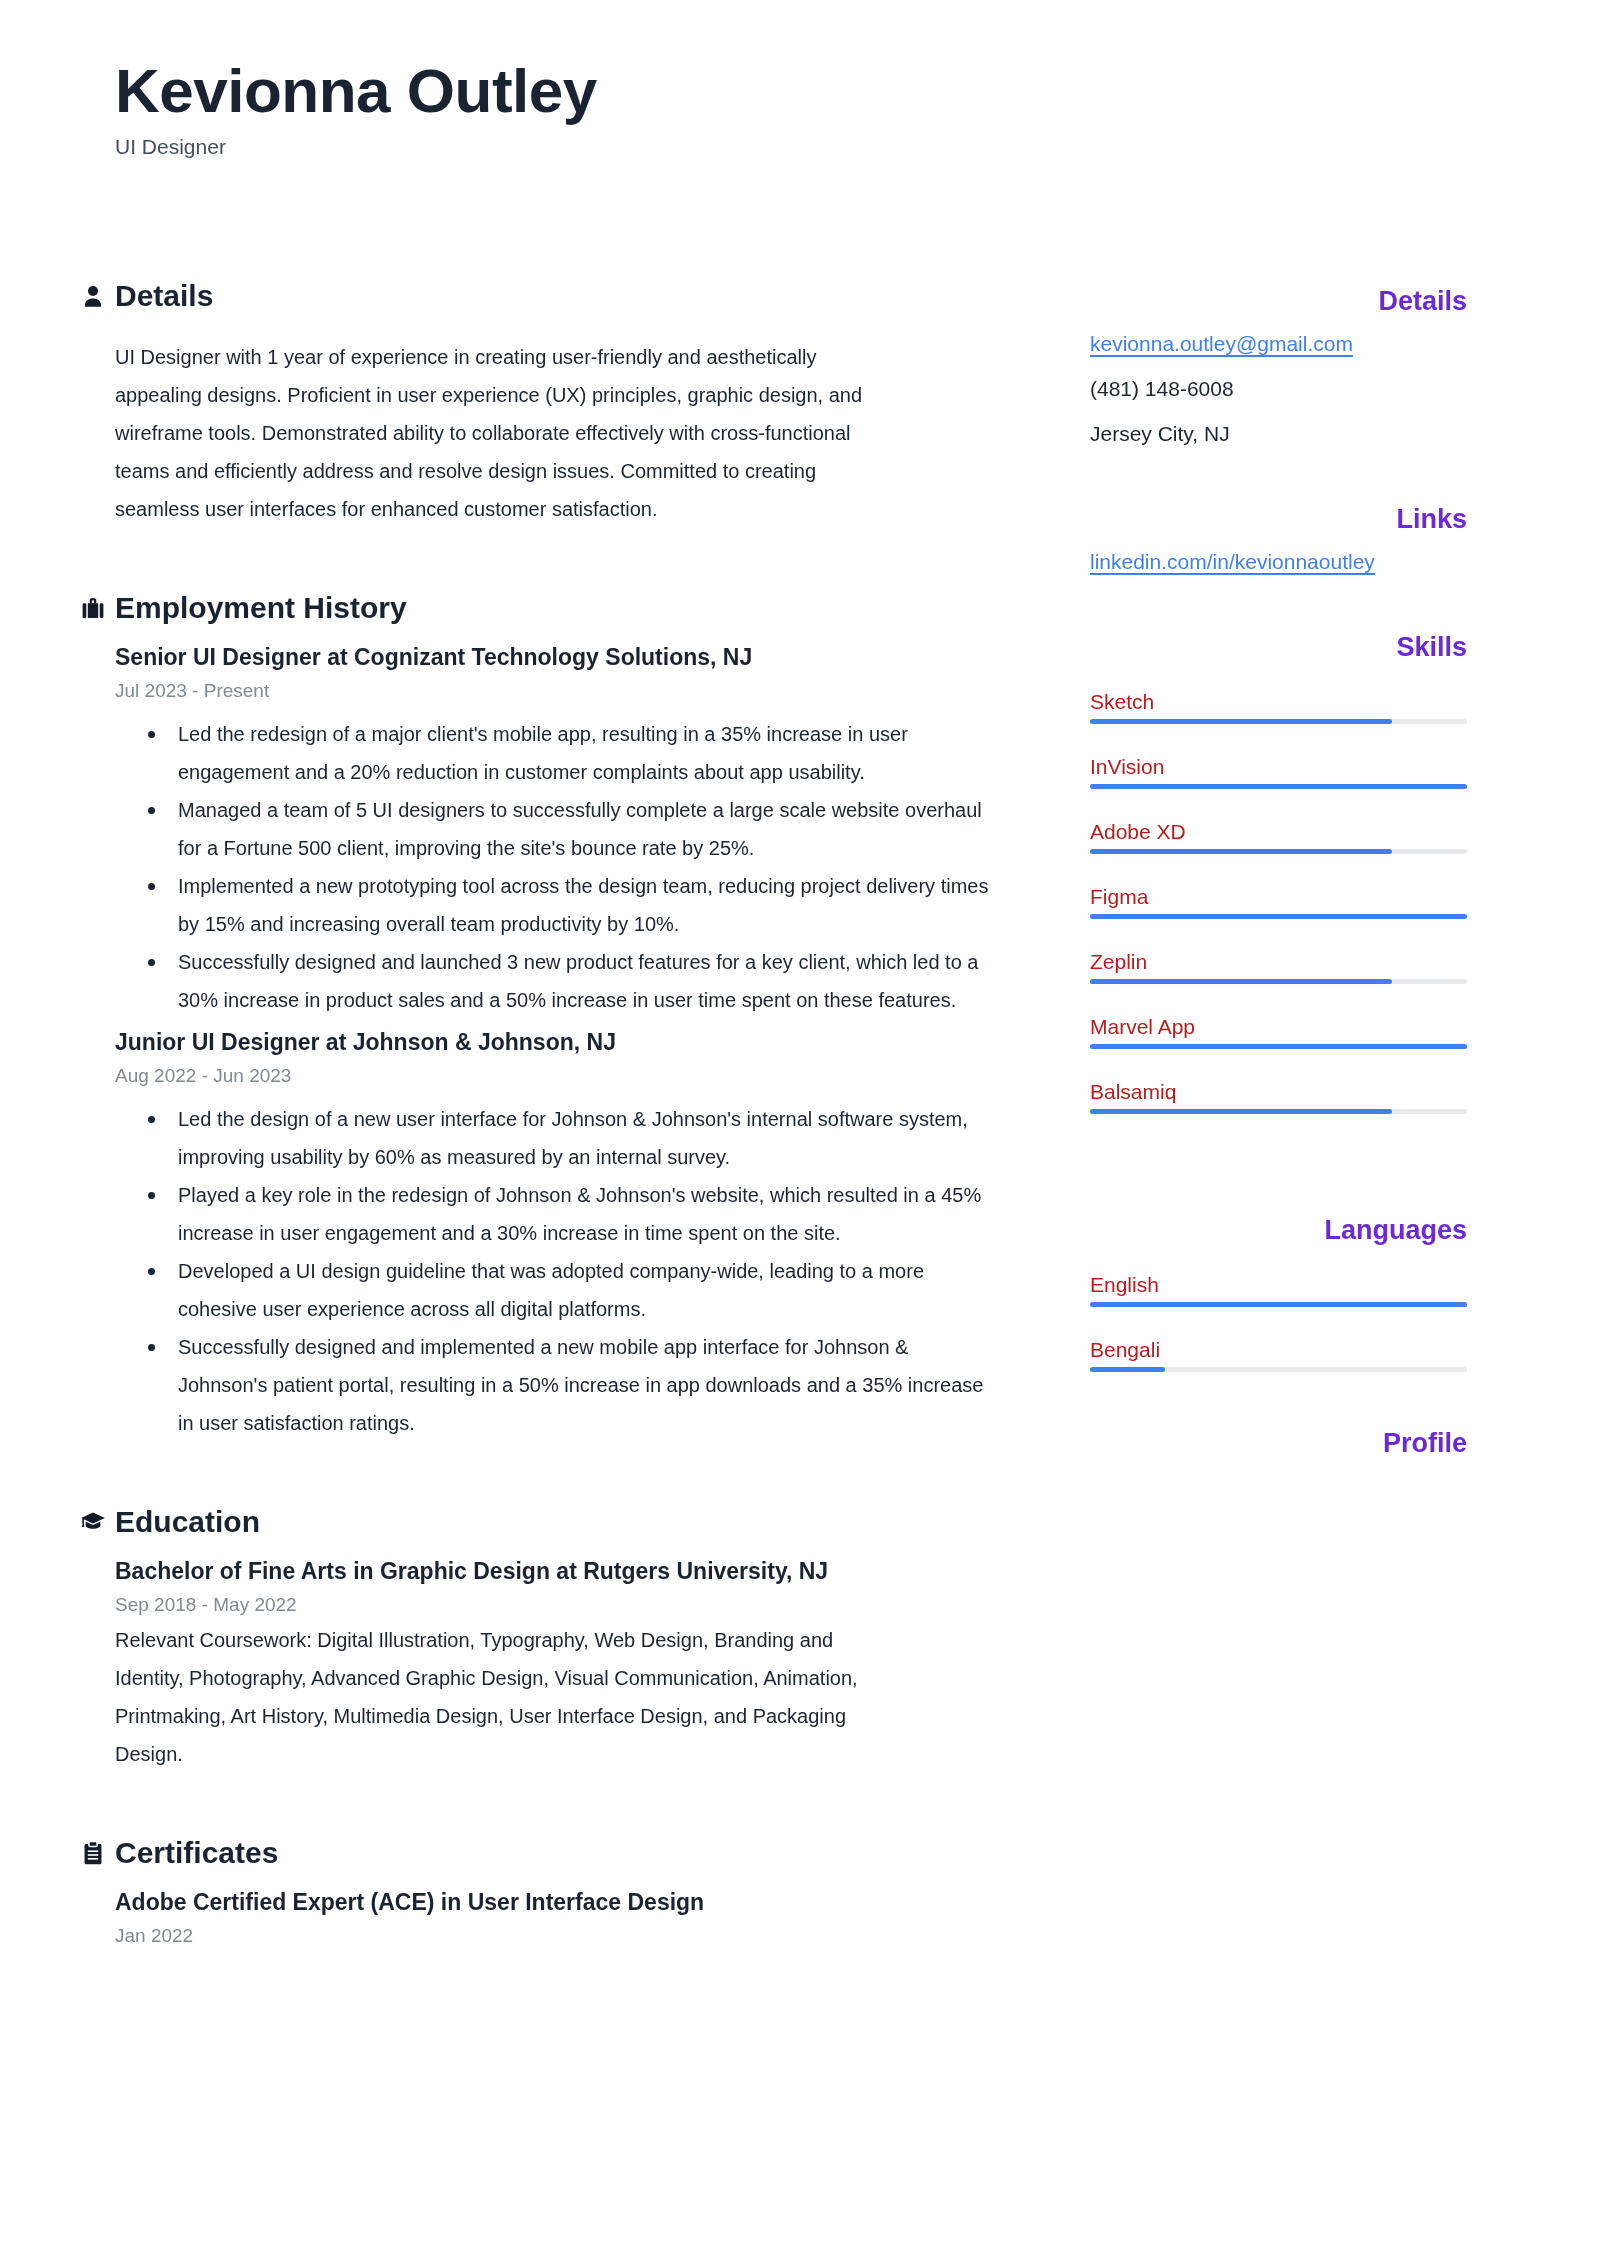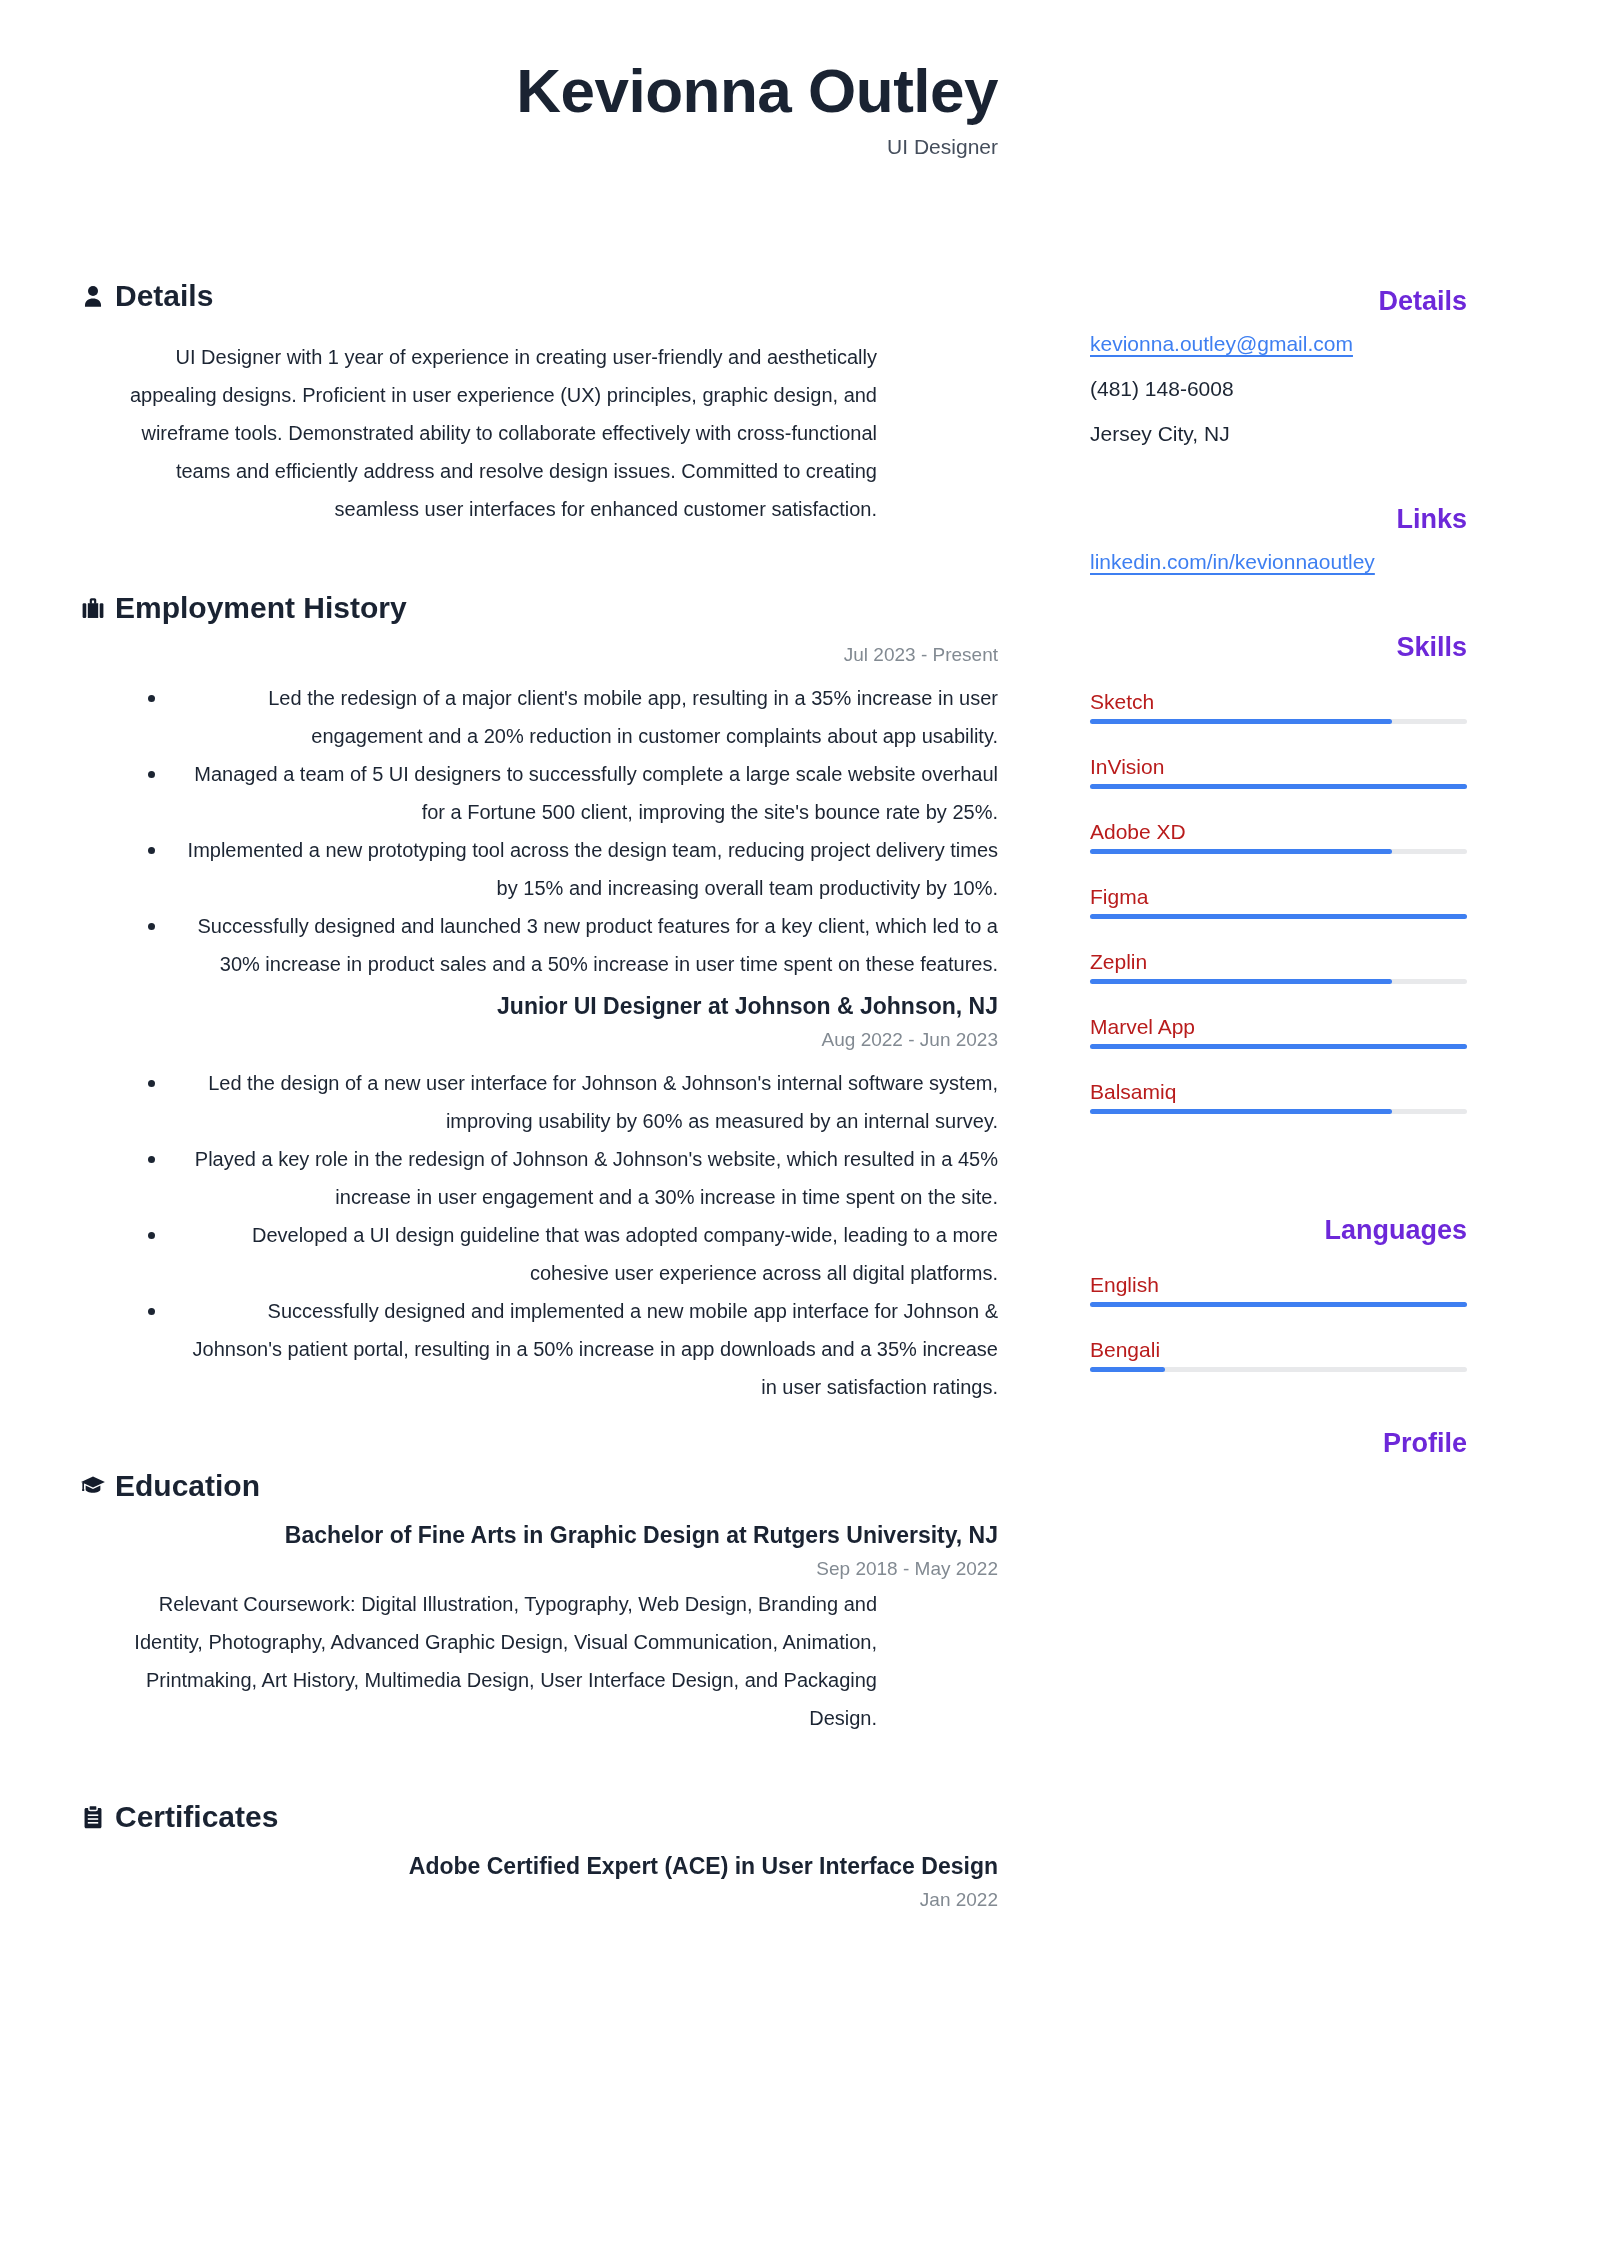--- a/index.html
+++ b/index.html
@@ -4,21 +4,21 @@
 <style>
   * { margin: 0; padding: 0; box-sizing: border-box; }
   html, body { background: #ffffff; }
   body {
     width: 1600px; height: 2261px;
     font-family: "Liberation Sans", sans-serif;
     color: #1c2533;
     overflow: hidden;
   }
   .page { display: flex; padding: 58px 55px 40px 78px; }
-  .main { width: 920px; flex: 0 0 920px; text-align: right; }
+  .main { width: 920px; flex: 0 0 920px; }
   .side { width: 377px; flex: 0 0 377px; margin-left: 92px; padding-top: 227px; }
 
   
   .header { margin-bottom: 118px; padding-left: 37px; }
   .name { font-size: 62px; font-weight: 700; line-height: 66px; letter-spacing: -0.5px; color: #1a2332; }
   .job-title { font-size: 21px; line-height: 26px; color: #454e5c; margin-top: 10px; }
 
   
   .section { margin-top: 62px; }
   .section:first-of-type { margin-top: 0; }
@@ -99,20 +99,21 @@
             <rect x="18.2" y="7.6" width="3.4" height="13.6" rx="1.2"></rect>
             <path d="M7.2 7.6h9.6v13.6H7.2z"></path>
             <path d="M9 8V4.6C9 3.7 9.7 3 10.6 3h2.8c.9 0 1.6.7 1.6 1.6V8h-2V5h-2v3z"></path>
           </svg>
         </span>
         <h2>Employment History</h2>
       </div>
       <div class="section-body">
 
         <div class="job">
+          <div class="entry-title">Senior UI Designer at Cognizant Technology Solutions, NJ</div>
           <div class="entry-date">Jul 2023 - Present</div>
           <ul class="bullets">
             <li>Led the redesign of a major client's mobile app, resulting in a 35% increase in user engagement and a 20% reduction in customer complaints about app usability.</li>
             <li>Managed a team of 5 UI designers to successfully complete a large scale website overhaul for a Fortune 500 client, improving the site's bounce rate by 25%.</li>
             <li>Implemented a new prototyping tool across the design team, reducing project delivery times by 15% and increasing overall team productivity by 10%.</li>
             <li>Successfully designed and launched 3 new product features for a key client, which led to a 30% increase in product sales and a 50% increase in user time spent on these features.</li>
           </ul>
         </div>
 
         <div class="job">

